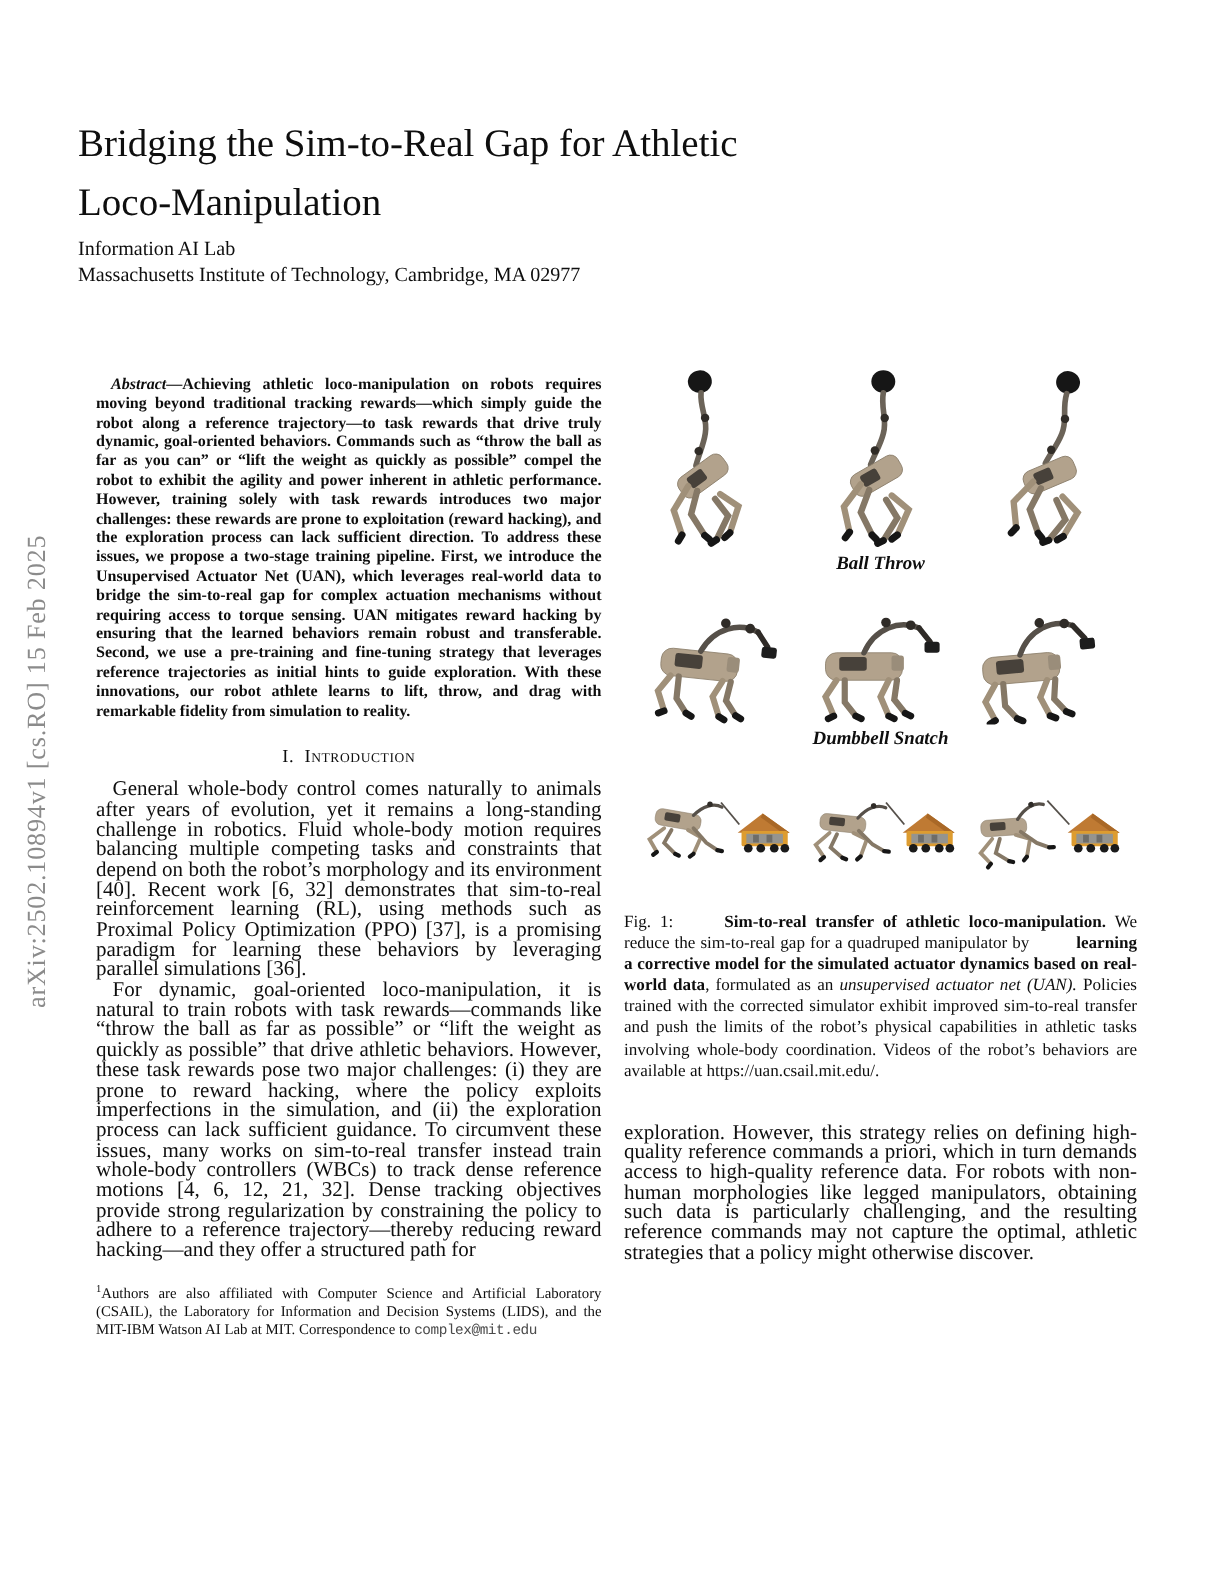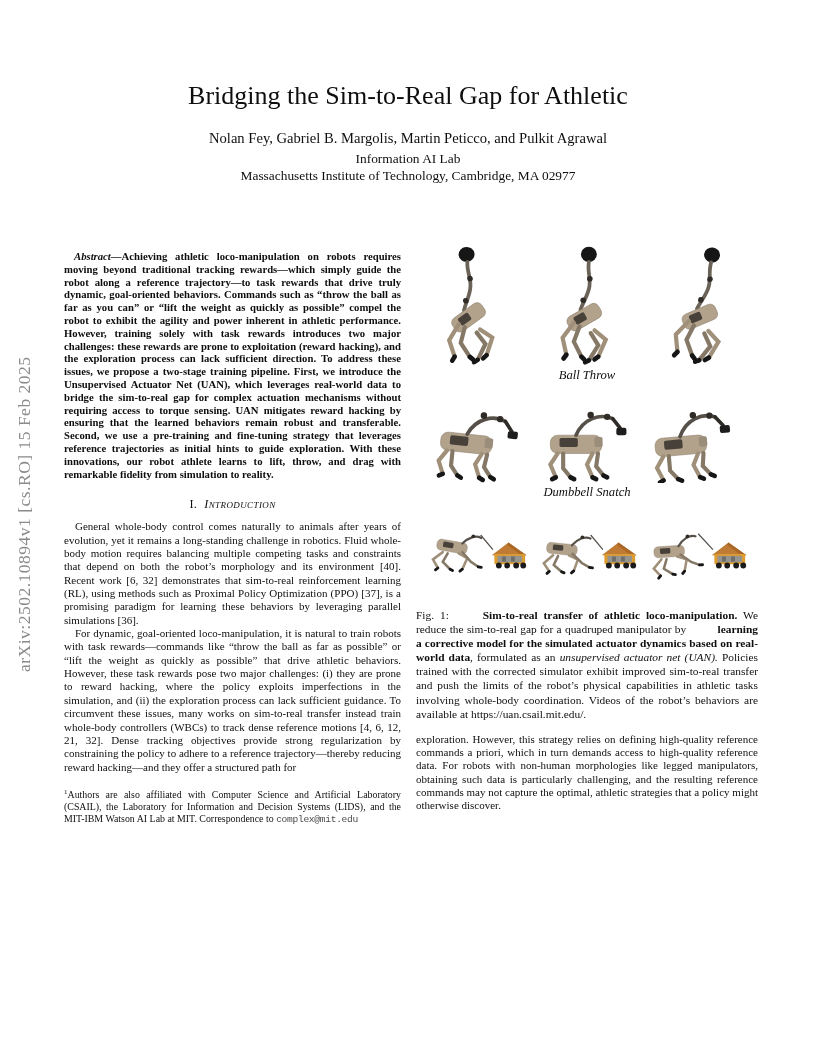--- a/index.html
+++ b/index.html
@@ -10,63 +10,63 @@
     font-family:"Liberation Serif", serif; color:#0e0e0e;
   }
   
   .arxiv-watermark {
     position:absolute; top:238px; left:14px; height:552px; width:30px;
     writing-mode:vertical-rl; transform:rotate(180deg);
     font-size:17.5px; color:#8b8b8b; text-align:center; letter-spacing:0.5px;
     white-space:nowrap;
   }
   
-  .title-block { position:absolute; top:76px; left:64px; width:688px; text-align:center; }
+  .title-block { position:absolute; top:76px; left:52px; width:688px; }
   .paper-title { font-size:26px; font-weight:normal; line-height:39px; }
   .authors { margin-top:15px; font-size:14.6px; }
   .affil { font-size:13.4px; line-height:17px; }
   .affil-first { margin-top:3px; }
 
   
   .col-left  { position:absolute; left:64px;  top:250px; width:337px; }
   .col-right { position:absolute; left:416px; top:244px; width:342px; }
 
   .abstract {
     font-weight:bold; font-size:10.7px; line-height:12.8px;
     text-align:justify; text-indent:10px;
   }
   .abstract-label { font-style:italic; }
 
   .section-heading {
     text-align:center; margin-top:17px; font-size:12.2px; letter-spacing:0.4px;
   }
-  .sc { font-variant:small-caps;font-style:italic; }
+  .sc { font-variant:small-caps; }
 
   .body-para {
-    font-size:11px; line-height:13.35px; text-align:justify; text-indent:11px;
+    font-size:14px; line-height:13.35px; text-align:justify; text-indent:11px;
   }
   .para-first { margin-top:8px; }
   .no-indent { text-indent:0; }
 
   .footnote {
     margin-top:13px; font-size:9.9px; line-height:11.9px; text-align:justify;
   }
   .footnote sup { font-size:7px; }
   .mono-email { font-family:"Liberation Mono", monospace; font-size:9.6px; color:#4a4a4a; letter-spacing:-0.3px; }
 
   
   .fig-row { display:flex; justify-content:space-between; align-items:flex-end; padding:0 6px; }
   .fig-row.tight { justify-content:space-around; }
-  .fig-label { text-align:center; font-style:italic; font-size:12.6px; margin:2px 0 8px 0; }
+  .fig-label { text-align:center; font-style:italic; font-size:12.6px; margin:2px 0 8px 0;font-weight:bold; }
   .fig-caption {
     margin-top:24px; font-size:11.4px; line-height:14.1px; text-align:justify;
   }
   .fig-caption .b { font-weight:bold;margin-left:28px; }
   .fig-caption .i { font-style:italic; }
-  .rc-gap { margin-top:12px;font-family:Liberation Serif, serif; }
+  .rc-gap { margin-top:28px;font-family:Liberation Serif, serif; }
   svg .leg { fill:none; stroke-linecap:round; }
 </style>
 </head>
 <body>
 
 <svg width="0" height="0" style="position:absolute" aria-hidden="true">
   <defs>
     <g id="rb-throw">
       <ellipse cx="52" cy="11" rx="8.5" ry="8" fill="#161616"></ellipse>
       <path d="M52 19 C50 30 55 38 52 48 C50 56 46 62 43 70" fill="none" stroke="#6b6358" stroke-width="4" stroke-linecap="round"></path>
@@ -132,22 +132,21 @@
       <circle cx="53" cy="38" r="4.5" fill="#1a1a1a"></circle>
     </g>
   </defs>
 </svg>
 
 <div class="page">
 
   <div class="arxiv-watermark">arXiv:2502.10894v1 [cs.RO] 15 Feb 2025</div>
 
   <div class="title-block">
-    <h1 class="paper-title"><span>Bridging the Sim-to-Real Gap for Athletic</span><br></h1>
-    <div class="authors">Nolan Fey, Gabriel B. Margolis, Martin Peticco, and Pulkit Agrawal</div>
+    <h1 class="paper-title"><span>Bridging the Sim-to-Real Gap for Athletic</span><br><span>Loco-Manipulation</span></h1>
     <div class="affil affil-first">Information AI Lab</div>
     <div class="affil">Massachusetts Institute of Technology, Cambridge, MA 02977</div>
   </div>
 
   <div class="col-left">
     <p class="abstract"><span class="abstract-label">Abstract</span><span>—Achieving athletic loco-manipulation on robots requires moving beyond traditional tracking rewards—which simply guide the robot along a reference trajectory—to task rewards that drive truly dynamic, goal-oriented behaviors. Commands such as “throw the ball as far as you can” or “lift the weight as quickly as possible” compel the robot to exhibit the agility and power inherent in athletic performance. However, training solely with task rewards introduces two major challenges: these rewards are prone to exploitation (reward hacking), and the exploration process can lack sufficient direction. To address these issues, we propose a two-stage training pipeline. First, we introduce the Unsupervised Actuator Net (UAN), which leverages real-world data to bridge the sim-to-real gap for complex actuation mechanisms without requiring access to torque sensing. UAN mitigates reward hacking by ensuring that the learned behaviors remain robust and transferable. Second, we use a pre-training and fine-tuning strategy that leverages reference trajectories as initial hints to guide exploration. With these innovations, our robot athlete learns to lift, throw, and drag with remarkable fidelity from simulation to reality.</span></p>
 
     <div class="section-heading"><span>I.</span>&nbsp;&nbsp;<span class="sc">Introduction</span></div>
 
     <p class="body-para para-first">General whole-body control comes naturally to animals after years of evolution, yet it remains a long-standing challenge in robotics. Fluid whole-body motion requires balancing multiple competing tasks and constraints that depend on both the robot’s morphology and its environment [40]. Recent work [6, 32] demonstrates that sim-to-real reinforcement learning (RL), using methods such as Proximal Policy Optimization (PPO) [37], is a promising paradigm for learning these behaviors by leveraging parallel simulations [36].</p>

